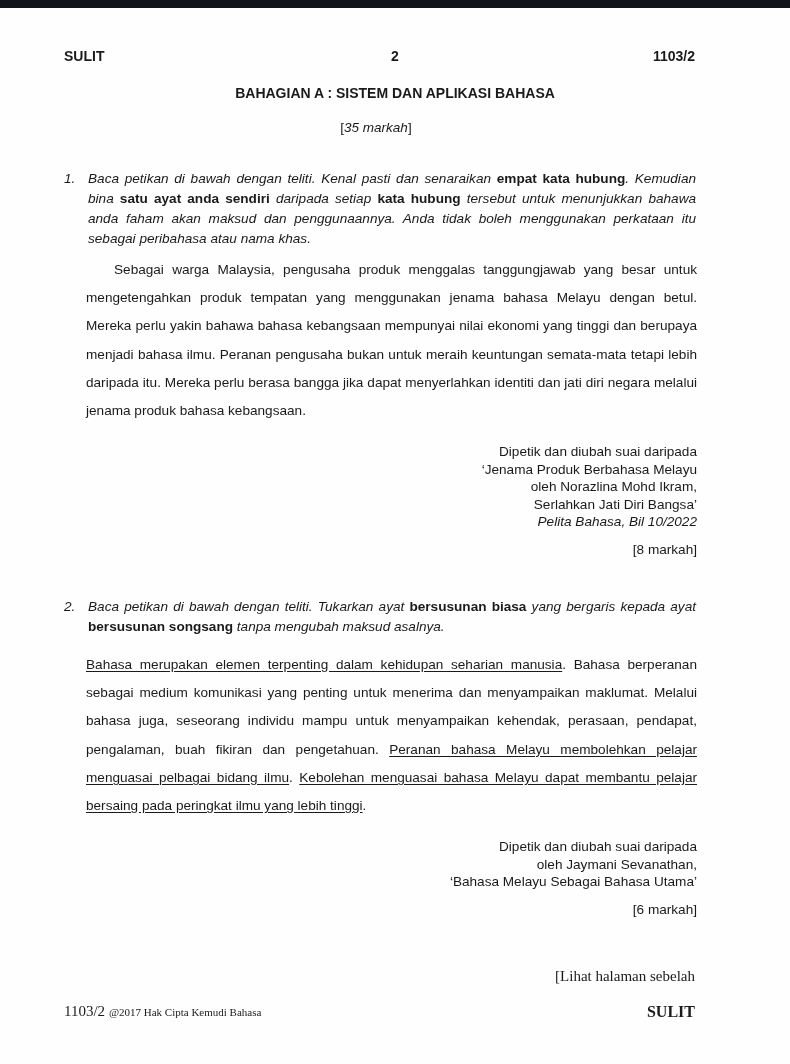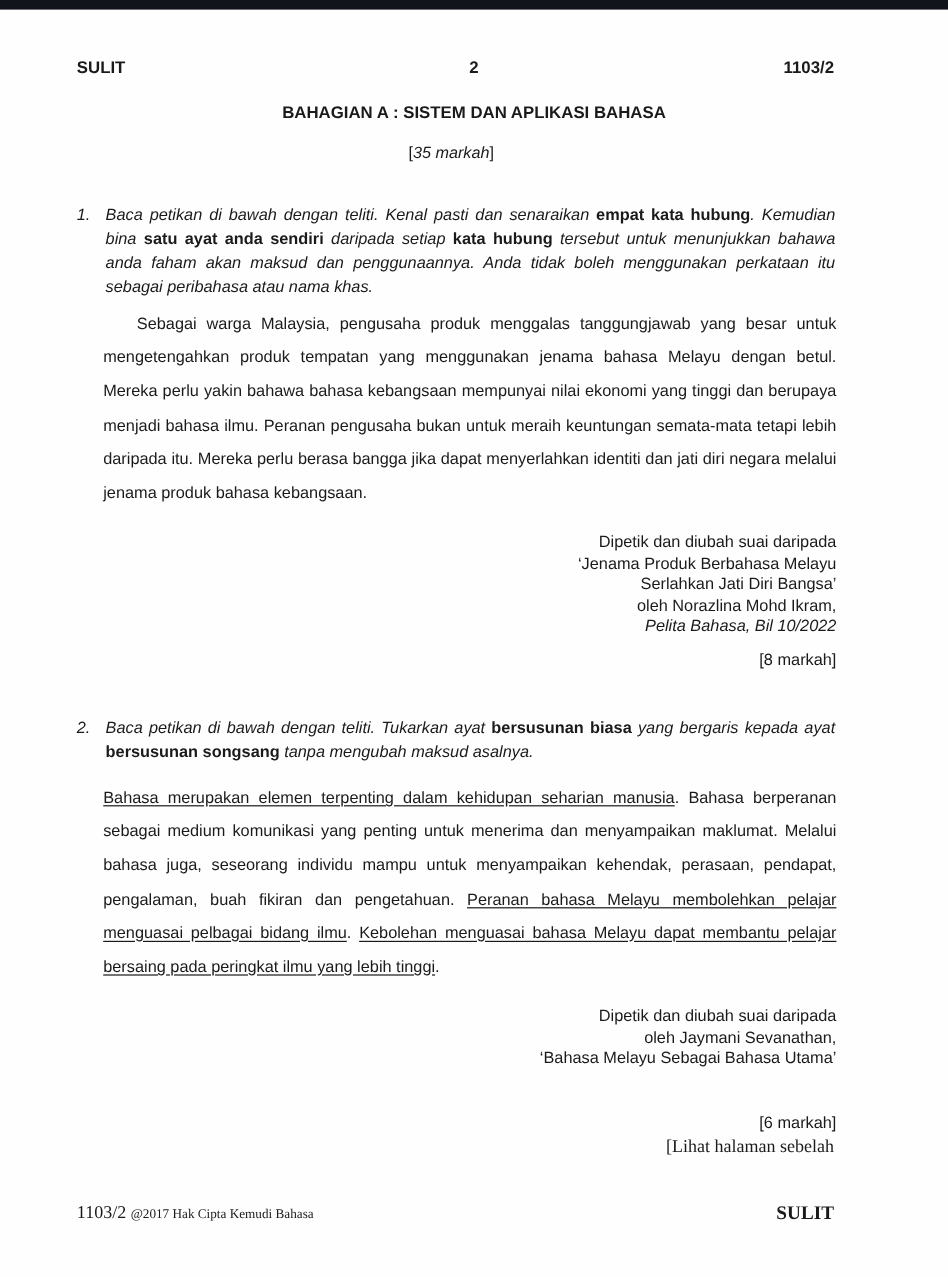--- a/index.html
+++ b/index.html
@@ -31,23 +31,23 @@
   .p2 { top: 651px; }
   .passage u { text-decoration: underline; text-underline-offset: 2px; }
 
   .source { right: 93px; text-align: right; font-size: 13.6px; line-height: 17.5px; }
   .src1 { top: 443px; }
   .src2 { top: 838px; }
   .source i { font-style: italic; }
 
   .marks { right: 93px; font-size: 13.6px; }
   .m1 { top: 542px; }
-  .m2 { top: 928px; }
+  .m2 { top: 902px; }
 
-  .footer-next { right: 95px; top: 948px; font-family: "Liberation Serif", serif; font-size: 15px; }
+  .footer-next { right: 95px; top: 968px; font-family: "Liberation Serif", serif; font-size: 15px; }
   .footer-left { left: 64px; top: 1003px; font-family: "Liberation Serif", serif; font-size: 15px; }
   .footer-left small { font-size: 11px; }
   .footer-right { right: 95px; top: 1003px; font-family: "Liberation Serif", serif; font-size: 16px; font-weight: bold; }
 </style>
 </head>
 <body>
 
 <div class="topbar"></div>
 
 <div class="abs hdr hdr-left">SULIT</div>
@@ -62,22 +62,22 @@
   <div class="qtext" id="q1text"><span>Baca petikan di bawah dengan teliti. Kenal pasti dan senaraikan </span><b>empat kata hubung</b><span>. Kemudian bina </span><b>satu ayat anda sendiri</b><span> daripada setiap </span><b>kata hubung</b><span> tersebut untuk menunjukkan bahawa anda faham akan maksud dan penggunaannya. Anda tidak boleh menggunakan perkataan itu sebagai peribahasa atau nama khas.</span></div>
 </div>
 
 <div class="abs passage p1">
   <p>Sebagai warga Malaysia, pengusaha produk menggalas tanggungjawab yang besar untuk mengetengahkan produk tempatan yang menggunakan jenama bahasa Melayu dengan betul.  Mereka perlu yakin bahawa bahasa kebangsaan mempunyai nilai ekonomi yang tinggi dan berupaya menjadi bahasa ilmu.  Peranan pengusaha bukan untuk meraih keuntungan semata-mata tetapi lebih daripada itu.  Mereka perlu berasa bangga jika dapat menyerlahkan identiti dan jati diri negara melalui jenama produk bahasa kebangsaan.</p>
 </div>
 
 <div class="abs source src1">
   <div>Dipetik dan diubah suai daripada</div>
   <div>‘Jenama Produk Berbahasa Melayu</div>
+  <div>oleh Norazlina Mohd Ikram,</div>
   <div>Serlahkan Jati Diri Bangsa’</div>
-  <div>oleh Norazlina Mohd Ikram,</div>
   <div><i>Pelita Bahasa, Bil 10/2022</i></div>
 </div>
 
 <div class="abs marks m1">[8 markah]</div>
 
 <div class="abs question q2">
   <span class="num">2.</span>
   <div class="qtext" id="q2text"><span>Baca petikan di bawah dengan teliti. Tukarkan ayat </span><b>bersusunan biasa</b><span> yang bergaris kepada ayat </span><b>bersusunan songsang</b><span> tanpa mengubah maksud asalnya.</span></div>
 </div>
 

